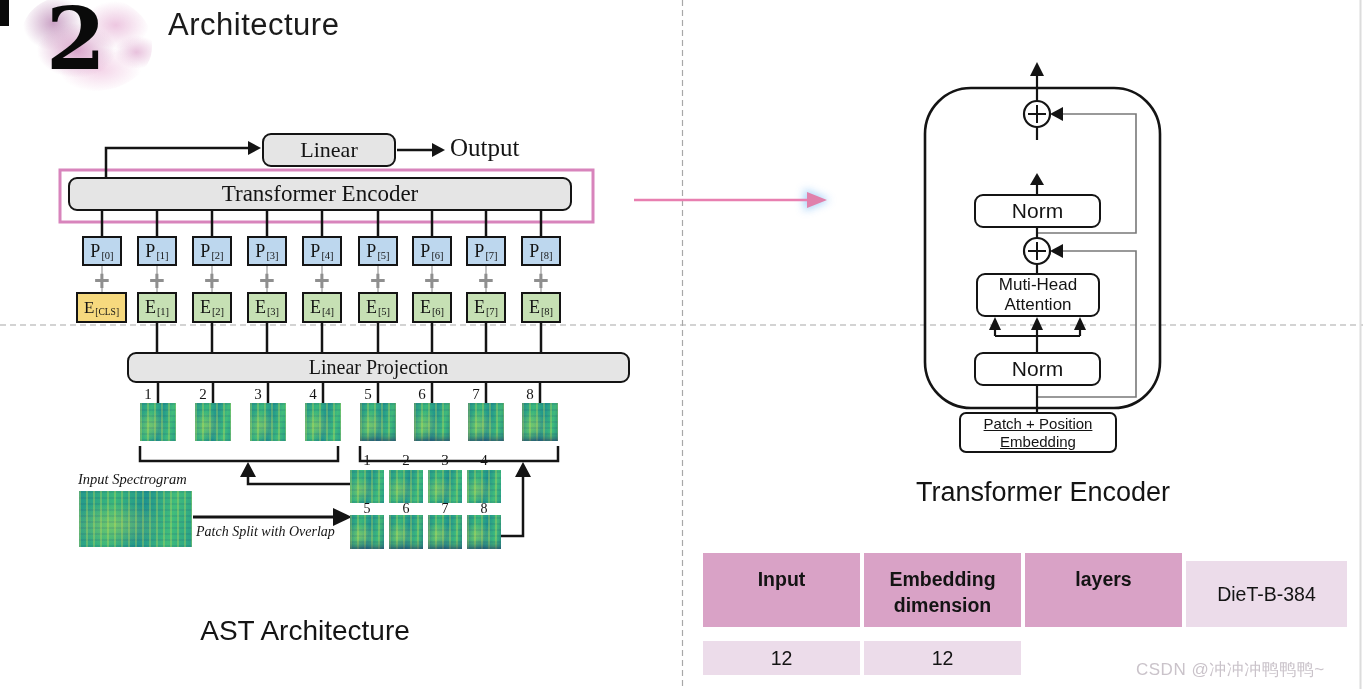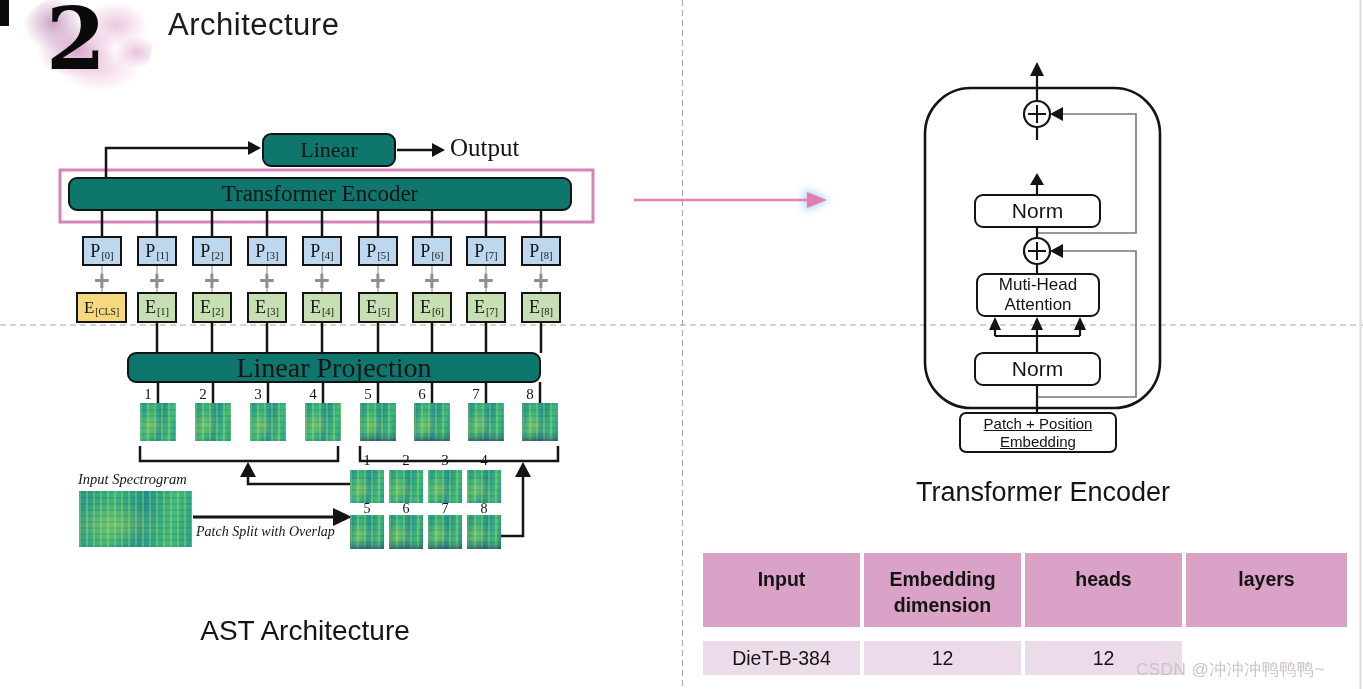--- a/index.html
+++ b/index.html
@@ -13,21 +13,21 @@
     background:
       radial-gradient(ellipse 55px 38px at 42% 58%, rgba(214,158,199,.95), rgba(214,158,199,0) 72%),
       radial-gradient(ellipse 48px 34px at 72% 32%, rgba(236,196,223,.95), rgba(236,196,223,0) 70%),
       radial-gradient(ellipse 42px 38px at 24% 30%, rgba(193,146,187,.85), rgba(193,146,187,0) 72%),
       radial-gradient(ellipse 55px 30px at 60% 78%, rgba(243,210,231,.95), rgba(243,210,231,0) 75%),
       radial-gradient(ellipse 30px 22px at 88% 60%, rgba(226,178,212,.8), rgba(226,178,212,0) 75%);}
   .badge-num{font-family:"DejaVu Serif",serif;font-weight:700;font-size:86px;line-height:1;color:#0a0a0a;}
   .page-title{font-size:31px;color:#1b1b1b;letter-spacing:.5px;}
 
   
-  .peach-box{background:#0f766e;border:2.5px solid #141414;border-radius:9px;
+  .peach-box{background:#e5e5e5;border:2.5px solid #141414;border-radius:9px;
     display:flex;align-items:center;justify-content:center;
     font-family:"Liberation Serif",serif;color:#141414;box-sizing:border-box;}
   .white-box{background:#fff;border:2.5px solid #141414;border-radius:9px;
     display:flex;flex-direction:column;align-items:center;justify-content:center;
     line-height:1.15;color:#141414;box-sizing:border-box;}
   .token{border:2.2px solid #141414;display:flex;align-items:center;justify-content:center;
     font-family:"Liberation Serif",serif;font-size:18px;color:#141414;box-sizing:border-box;}
   .p-token{background:#bdd7ee;}
   .e-token{background:#c6e0b4;}
   .cls-token{background:#f6d97e;font-size:17px;}
@@ -270,21 +270,21 @@
     </div>
   <div class="abs token e-token" style="left:466px;top:292px;width:40px;height:31px;">
       <span>E</span>
       <span class="sub">[7]</span>
     </div>
   <div class="abs token e-token" style="left:521px;top:292px;width:40px;height:31px;">
       <span>E</span>
       <span class="sub">[8]</span>
     </div>
 
-  <div class="abs peach-box" style="left:127px;top:352px;width:414px;height:31px;font-size:28px;">Linear Projection</div>
+  <div class="abs peach-box" style="left:127px;top:352px;width:503px;height:31px;font-size:20px;">Linear Projection</div>
 
   <div class="abs digit" style="left:138px;top:386px;width:20px;">1</div>
   <div class="abs digit" style="left:193px;top:386px;width:20px;">2</div>
   <div class="abs digit" style="left:248px;top:386px;width:20px;">3</div>
   <div class="abs digit" style="left:303px;top:386px;width:20px;">4</div>
   <div class="abs digit" style="left:358px;top:386px;width:20px;">5</div>
   <div class="abs digit" style="left:412px;top:386px;width:20px;">6</div>
   <div class="abs digit" style="left:466px;top:386px;width:20px;">7</div>
   <div class="abs digit" style="left:520px;top:386px;width:20px;">8</div>
 
@@ -328,21 +328,20 @@
   <div class="abs white-box" style="left:974px;top:352px;width:127px;height:34px;font-size:21px;">Norm</div>
   <div class="abs white-box" style="left:959px;top:412px;width:158px;height:41px;font-size:15px;border-width:2px;border-radius:7px;text-decoration:underline;">
     <span>Patch + Position</span>
     <span>Embedding</span>
   </div>
   <div class="abs caption" style="left:870px;top:477px;width:346px;font-size:27px;">Transformer Encoder</div>
 
   <div id="spec-table" class="abs" style="left:703px;top:553px;width:644px;">
     <div class="th">Input</div>
     <div class="th" style="padding-left:18px;padding-right:18px;">Embedding dimension</div>
-    <div class="th">heads</div>
     <div class="th">layers</div>
     <div class="td">DieT-B-384</div>
     <div class="td">12</div>
     <div class="td">12</div>
   </div>
 
   <div class="abs watermark" style="left:1136px;top:658px;width:226px;">CSDN @冲冲冲鸭鸭鸭~</div>
 
 </div>
 

